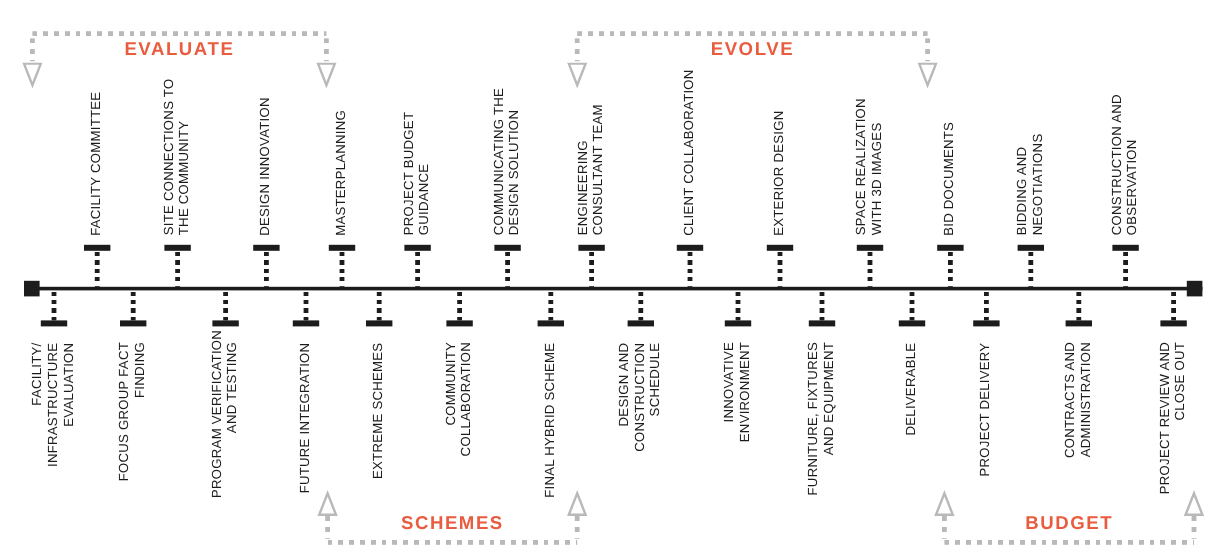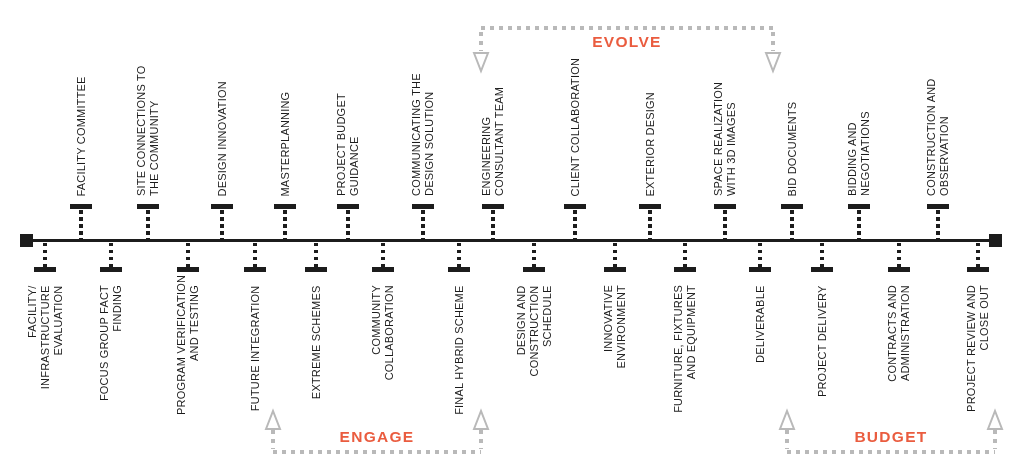--- a/index.html
+++ b/index.html
@@ -243,20 +243,32 @@
       </div>
     </div>
     <div class="ms" style="left: 978px;">
       <div class="stem stem-bottom"></div>
       <div class="tick-cap cap-bottom"></div>
       <div class="vlabel vlabel-bottom" style="height: 26px; top: 337px;">
         <span class="lbl-line">PROJECT REVIEW AND</span>
         <span class="lbl-line">CLOSE OUT</span>
       </div>
     </div>
+    <div class="phase" style="left: 27px; width: 245px;">
+      <div class="ph-h" style="top: 26px;"></div>
+      <div class="ph-v" style="left: -2px; top: 32px; height: 19px;"></div>
+      <div class="ph-v" style="left: 243px; top: 32px; height: 19px;"></div>
+      <div class="ph-arrow" style="left: -9px; top: 52px;"><svg width="18" height="22" viewBox="0 0 18 22">
+          <path d="M2 1 L9 19 L16 1 Z" fill="#ffffff" stroke="#b9b9b9" stroke-width="2"></path>
+        </svg></div>
+      <div class="ph-arrow" style="left: 236px; top: 52px;"><svg width="18" height="22" viewBox="0 0 18 22">
+          <path d="M2 1 L9 19 L16 1 Z" fill="#ffffff" stroke="#b9b9b9" stroke-width="2"></path>
+        </svg></div>
+      <div class="ph-label" style="top: 33px;">EVALUATE</div>
+    </div>
     <div class="phase" style="left: 481px; width: 292px;">
       <div class="ph-h" style="top: 26px;"></div>
       <div class="ph-v" style="left: -2px; top: 32px; height: 19px;"></div>
       <div class="ph-v" style="left: 290px; top: 32px; height: 19px;"></div>
       <div class="ph-arrow" style="left: -9px; top: 52px;"><svg width="18" height="22" viewBox="0 0 18 22">
           <path d="M2 1 L9 19 L16 1 Z" fill="#ffffff" stroke="#b9b9b9" stroke-width="2"></path>
         </svg></div>
       <div class="ph-arrow" style="left: 283px; top: 52px;"><svg width="18" height="22" viewBox="0 0 18 22">
           <path d="M2 1 L9 19 L16 1 Z" fill="#ffffff" stroke="#b9b9b9" stroke-width="2"></path>
         </svg></div>
@@ -265,21 +277,21 @@
     <div class="phase" style="left: 273px; width: 208px;">
       <div class="ph-h" style="top: 450px;"></div>
       <div class="ph-v" style="left: -2px; top: 430px; height: 19px;"></div>
       <div class="ph-v" style="left: 206px; top: 430px; height: 19px;"></div>
       <div class="ph-arrow" style="left: -9px; top: 408px;"><svg width="18" height="22" viewBox="0 0 18 22">
           <path d="M2 21 L9 3 L16 21 Z" fill="#ffffff" stroke="#b9b9b9" stroke-width="2"></path>
         </svg></div>
       <div class="ph-arrow" style="left: 199px; top: 408px;"><svg width="18" height="22" viewBox="0 0 18 22">
           <path d="M2 21 L9 3 L16 21 Z" fill="#ffffff" stroke="#b9b9b9" stroke-width="2"></path>
         </svg></div>
-      <div class="ph-label" style="top: 428px;">ENGAGE</div>
+      <div class="ph-label" style="top: 428px;">SCHEMES</div>
     </div>
     <div class="phase" style="left: 787px; width: 208px;">
       <div class="ph-h" style="top: 450px;"></div>
       <div class="ph-v" style="left: -2px; top: 430px; height: 19px;"></div>
       <div class="ph-v" style="left: 206px; top: 430px; height: 19px;"></div>
       <div class="ph-arrow" style="left: -9px; top: 408px;"><svg width="18" height="22" viewBox="0 0 18 22">
           <path d="M2 21 L9 3 L16 21 Z" fill="#ffffff" stroke="#b9b9b9" stroke-width="2"></path>
         </svg></div>
       <div class="ph-arrow" style="left: 199px; top: 408px;"><svg width="18" height="22" viewBox="0 0 18 22">
           <path d="M2 21 L9 3 L16 21 Z" fill="#ffffff" stroke="#b9b9b9" stroke-width="2"></path>

